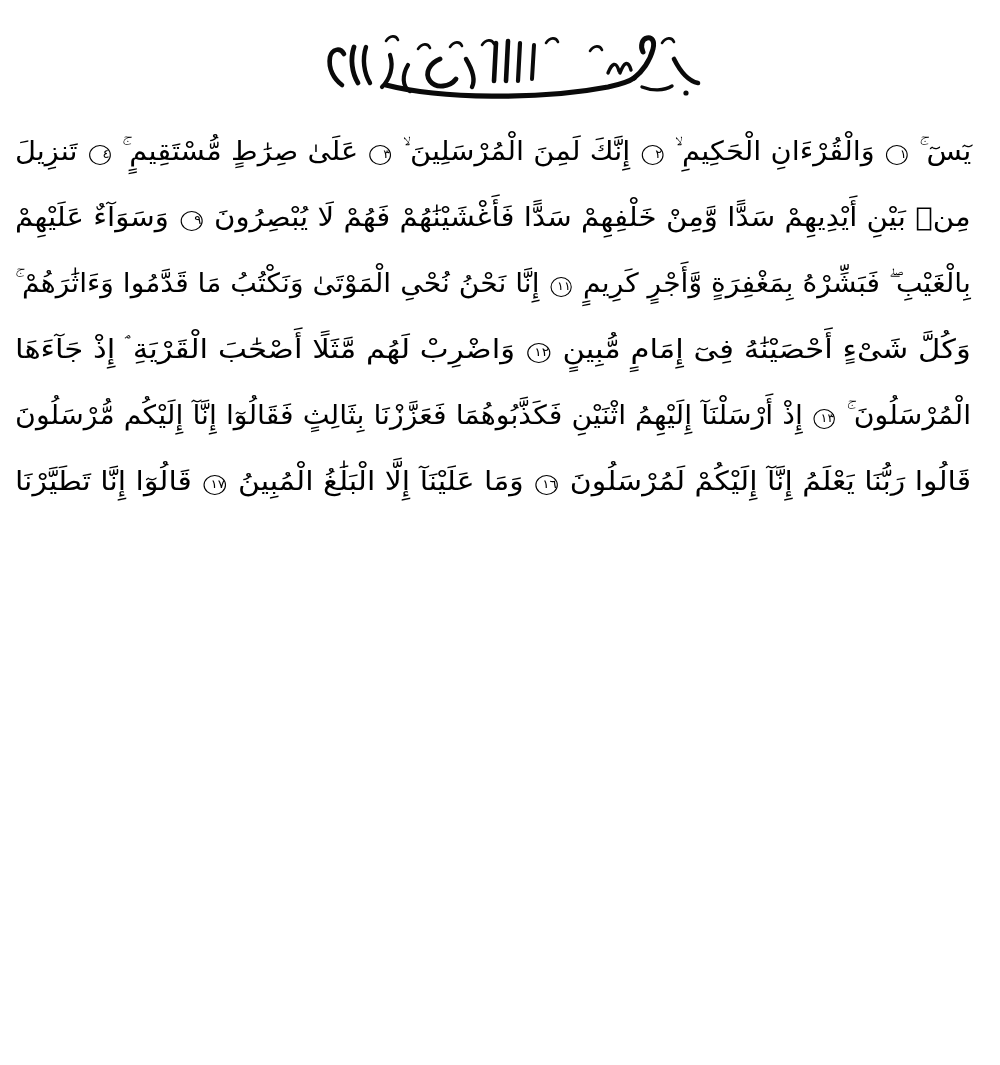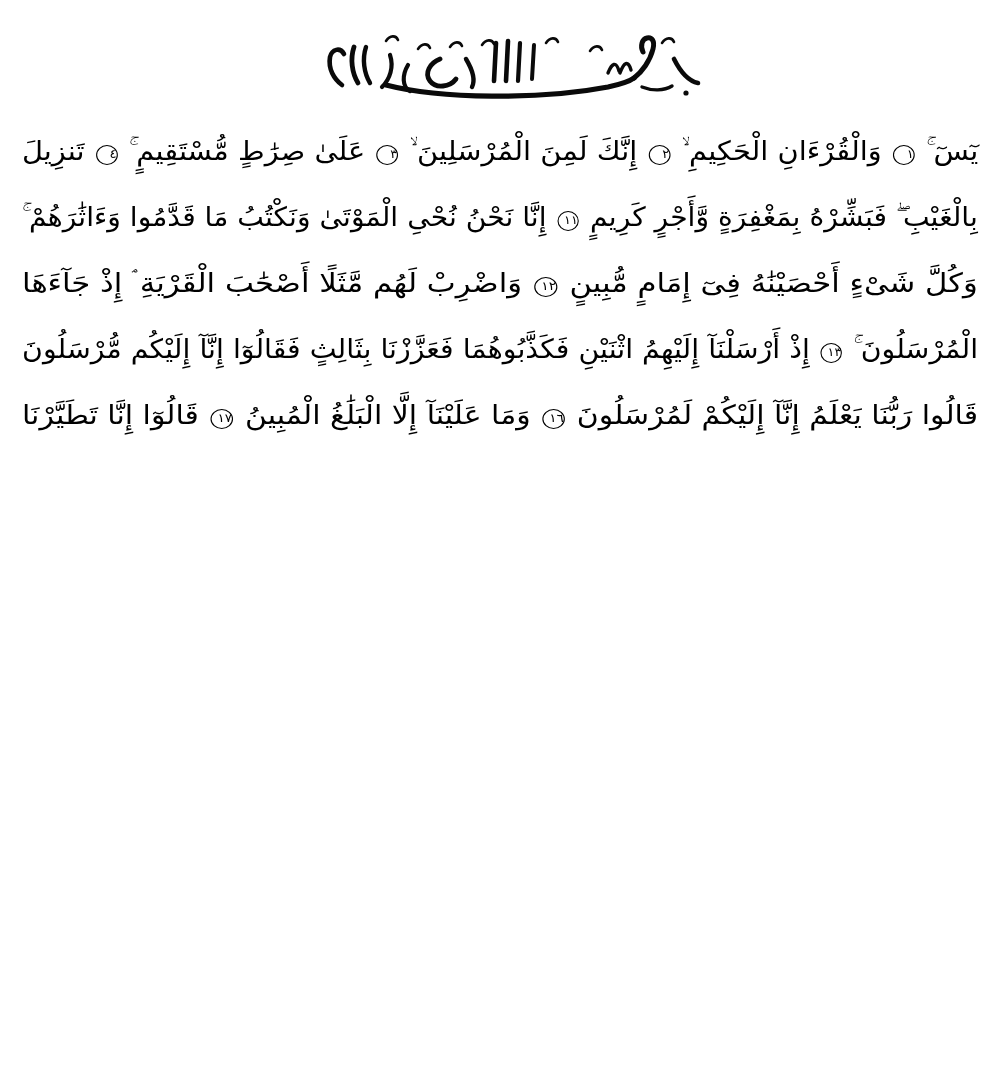--- a/index.html
+++ b/index.html
@@ -39,21 +39,21 @@
     display: block;
   }
 
   
   .body-text {
     direction: rtl;
     text-align: justify;
     text-align-last: justify;
     color: #000000;
     font-family: "DejaVu Sans", sans-serif;
-    padding: 0 22px;
+    padding: 0 29px;
     box-sizing: border-box;
   }
 
   .ayah-line {
     direction: rtl;
     unicode-bidi: isolate;
     text-align: justify;
     text-align-last: justify;
     font-size: 26.5px;
     line-height: 66px;
@@ -147,20 +147,23 @@
   </div>
 
   <div class="body-text">
 
     <div class="ayah-line">
       <span class="seg" style="display: inline-block; transform-origin: right center; transform: scaleX(1.0901);">يٓسٓ ۚ <span class="ayah-marker">١</span> وَالْقُرْءَانِ الْحَكِيمِ ۙ <span class="ayah-marker">٢</span> إِنَّكَ لَمِنَ الْمُرْسَلِينَ ۙ <span class="ayah-marker">٣</span> عَلَىٰ صِرَٰطٍ مُّسْتَقِيمٍ ۚ <span class="ayah-marker">٤</span> تَنزِيلَ</span>
     </div>
 
 
 
+    <div class="ayah-line">
+      <span class="seg" style="display: inline-block; transform-origin: right center; transform: scaleX(1.1039);">مِنۢ بَيْنِ أَيْدِيهِمْ سَدًّا وَّمِنْ خَلْفِهِمْ سَدًّا فَأَغْشَيْنَٰهُمْ فَهُمْ لَا يُبْصِرُونَ <span class="ayah-marker">٩</span> وَسَوَآءٌ عَلَيْهِمْ</span>
+    </div>
 
 
     <div class="ayah-line">
       <span class="seg" style="display: inline-block; transform-origin: right center; transform: scaleX(1.0646);">بِالْغَيْبِ ۖ فَبَشِّرْهُ بِمَغْفِرَةٍ وَّأَجْرٍ كَرِيمٍ <span class="ayah-marker">١١</span> إِنَّا نَحْنُ نُحْىِ الْمَوْتَىٰ وَنَكْتُبُ مَا قَدَّمُوا وَءَاثَٰرَهُمْ ۚ</span>
     </div>
 
     <div class="ayah-line">
       <span class="seg" style="display: inline-block; transform-origin: right center; transform: scaleX(1.1588);">وَكُلَّ شَىْءٍ أَحْصَيْنَٰهُ فِىٓ إِمَامٍ مُّبِينٍ <span class="ayah-marker">١٢</span> وَاضْرِبْ لَهُم مَّثَلًا أَصْحَٰبَ الْقَرْيَةِ ۘ إِذْ جَآءَهَا</span>
     </div>
 

